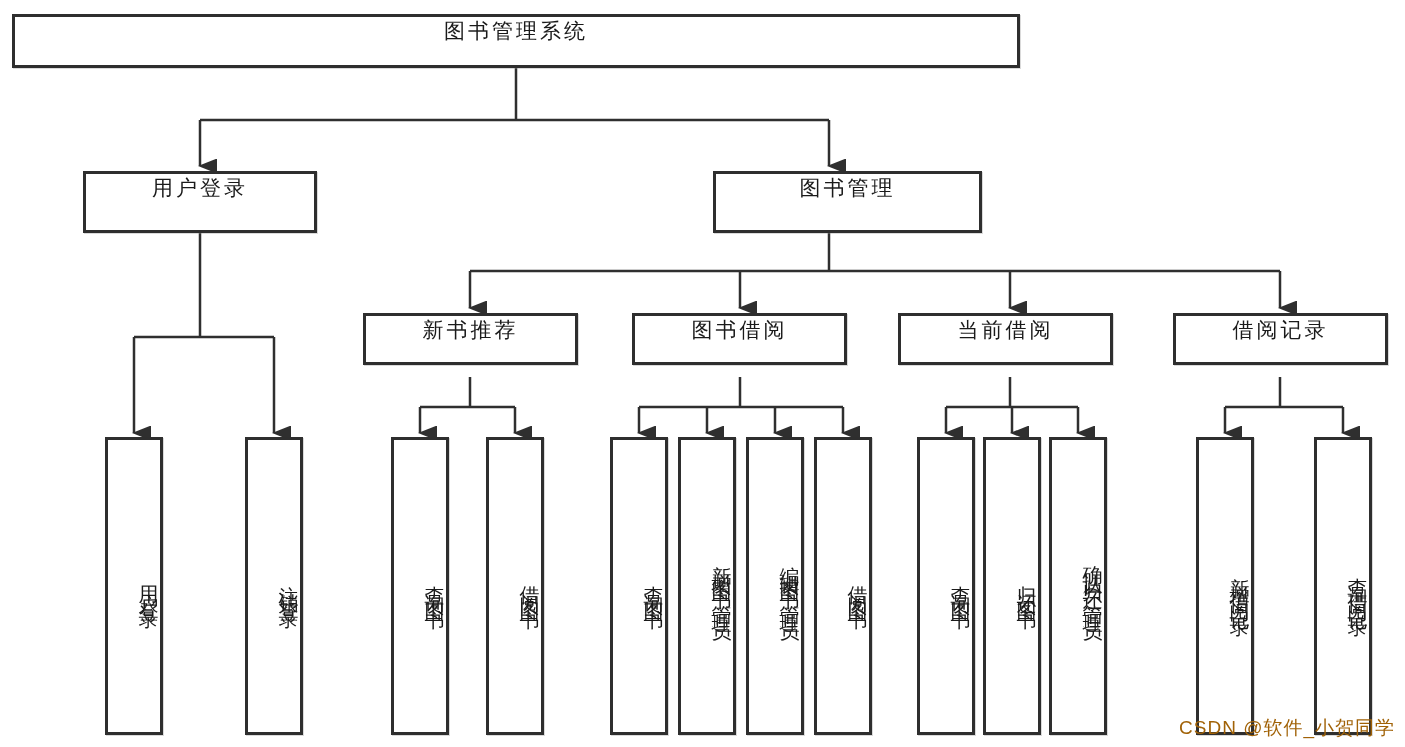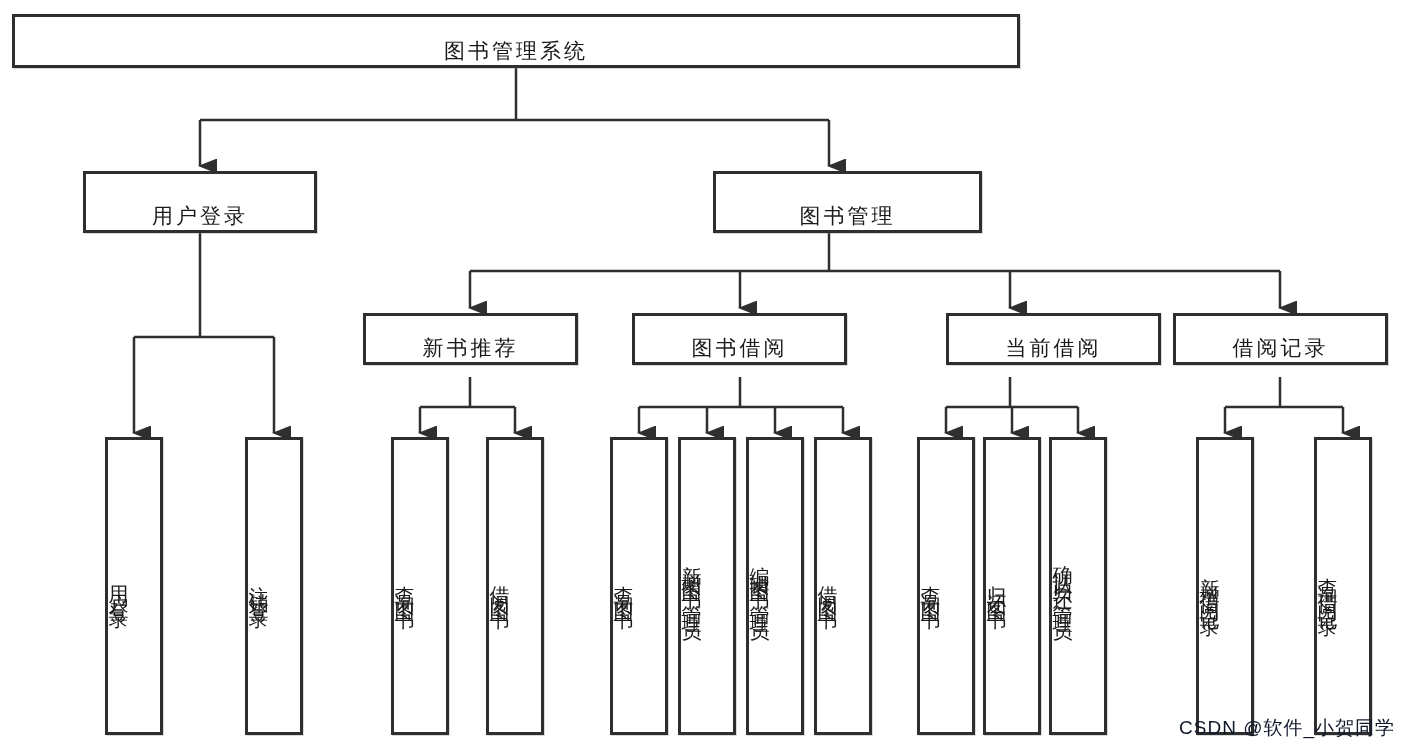--- a/index.html
+++ b/index.html
@@ -14,21 +14,21 @@
   #connectors {
     position: absolute; left: 0; top: 0;
     width: 1405px; height: 747px;
   }
   .box {
     position: absolute;
     box-sizing: border-box;
     border: 3px solid #2e2e2e;
     background: #ffffff;
     display: flex;
-    align-items: flex-end;
+    align-items: flex-start;
     justify-content: center;
     box-shadow: 1px 1px 0 rgba(150,150,150,0.35);
   }
   .hbox {
     font-size: 21px;
     letter-spacing: 3px;
     white-space: nowrap;
   }
   .vbox {
     writing-mode: vertical-rl;
@@ -41,35 +41,35 @@
   }
   
   .root-box  { left: 12px;  top: 14px;  width: 1008px; height: 54px; }
   
   .n-user    { left: 83px;  top: 171px; width: 234px;  height: 62px; }
   .n-mgmt    { left: 713px; top: 171px; width: 269px;  height: 62px; }
   
   .n-l3      { top: 313px;  width: 215px; height: 52px; }
   .n-newbook { left: 363px; }
   .n-borrow  { left: 632px; }
-  .n-current { left: 946px; }
+  .n-current { left: 898px; }
   .n-record  { left: 1173px; }
   
   .lf-1a { left: 105px; }  .lf-1b { left: 245px; }
   .lf-2a { left: 391px; }  .lf-2b { left: 486px; }
   .lf-3a { left: 610px; }  .lf-3b { left: 678px; }
   .lf-3c { left: 746px; }  .lf-3d { left: 814px; }
   .lf-4a { left: 917px; }  .lf-4b { left: 983px; }
   .lf-4c { left: 1049px; }
   .lf-5a { left: 1196px; } .lf-5b { left: 1314px; }
   .watermark {
     position: absolute;
     right: 10px; bottom: 6px;
     font-size: 19px;
-    color: #0f172a;
+    color: #a16207;
     letter-spacing: 1px;
     white-space: nowrap;
   }
 </style>
 </head>
 <body>
 
 <svg id="connectors" viewBox="0 0 1405 747" xmlns="http://www.w3.org/2000/svg">
   <defs>
     <marker id="arrow" viewBox="0 0 15 19" markerWidth="15" markerHeight="19" refX="7.5" refY="17" orient="auto" markerUnits="userSpaceOnUse">

